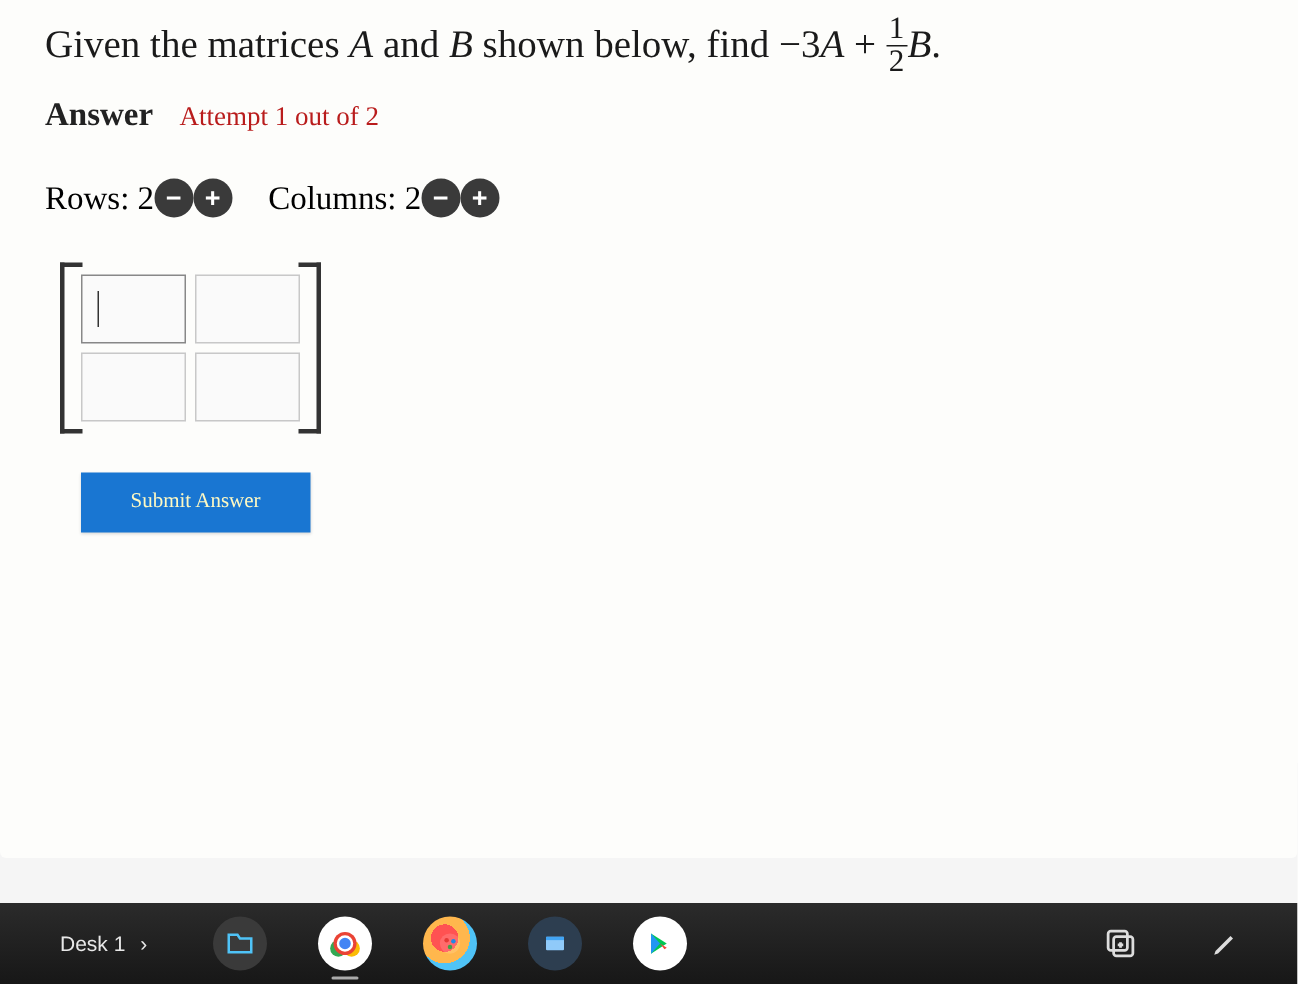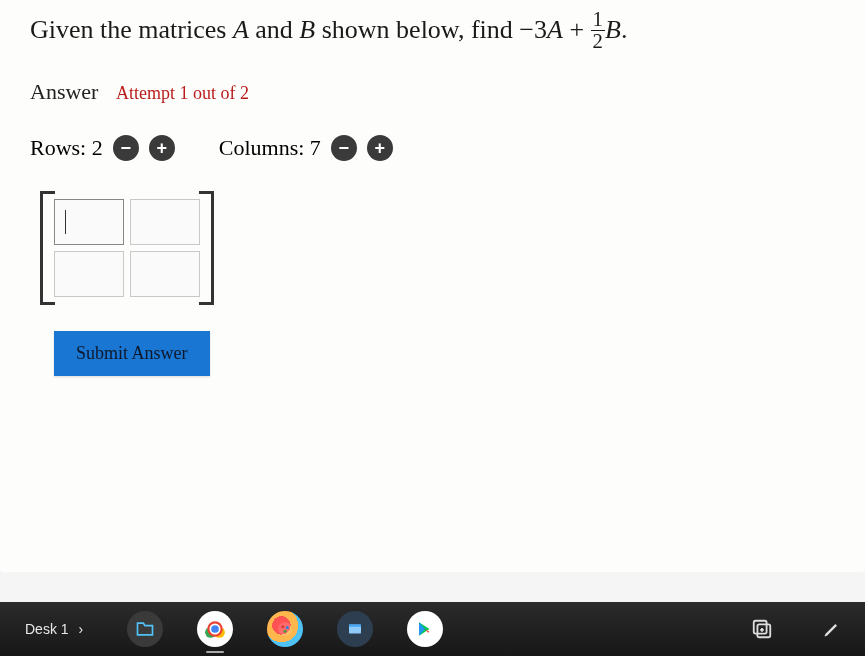--- a/index.html
+++ b/index.html
@@ -16,21 +16,21 @@
       width: 100%;
       height: 572px;
       border-radius: 0 0 4px 4px;
       padding: 10px 30px 20px 30px;
       position: relative;
     }
     .question {
       font-size: 26px;
       color: #1a1a1a;
       line-height: 1.5;
-      margin-bottom: 26px;
+      margin-bottom: 10px;
     }
     .math-i { font-style: italic; }
     .frac {
       display: inline-block;
       vertical-align: middle;
       text-align: center;
       font-size: 0.8em;
       line-height: 1;
       position: relative;
       top: -2px;
@@ -46,27 +46,26 @@
     }
     .matrices .eq { font-style: normal; margin: 0 6px;}
     .matrices .bracket-l, .matrices .bracket-r { font-style: normal; font-size: 32px; vertical-align: -2px;}
     .matrices .num { font-style: normal; margin: 0 8px;}
     .matrices .gap { display:inline-block; width: 22px;}
     .answer-row {
       font-size: 22px;
       margin-bottom: 30px;
       color: #222;
     }
-    .answer-label { font-weight: normal; }
+    .answer-label { font-weight: bold; }
     .attempt { color: #b91c1c; font-size: 18px; margin-left: 12px;}
     .controls-row {
       font-size: 22px;
       display: flex;
       align-items: center;
-      gap: 10px;
       margin-bottom: 30px;
     }
     .controls-row .lbl { font-family: Georgia, serif;}
     .stepper-btn {
       display: inline-flex;
       width: 26px;
       height: 26px;
       border-radius: 50%;
       background: #3a3a3a;
       color: #fff;
@@ -118,38 +117,38 @@
       display: inline-block;
       width: 1px;
       height: 24px;
       background: #333;
       margin-left: 2px;
     }
     .cell.active { border-color: #888; }
     .submit-btn {
       display: inline-block;
       background: #1976d2;
-      color: #0f172a;
+      color: #fef9c3;
       font-family: Georgia, serif;
-      font-size: 18px;
-      padding: 12px 22px;
+      font-size: 14px;
+      padding: 12px 33px;
       margin-top: 26px;
       margin-left: 24px;
       border: none;
       cursor: pointer;
       box-shadow: 0 1px 2px rgba(0,0,0,.15);
     }
     .taskbar {
       position: absolute;
       left: 0; right: 0; bottom: 0;
       height: 54px;
       background: linear-gradient(#2b2b2b, #171717);
       display: flex;
       align-items: center;
-      padding: 0 15px;
+      padding: 0 30px;
       gap: 34px;
       font-family: Arial, sans-serif;
     }
     .desk {
       color: #e8e8e8;
       font-size: 14px;
       display: flex;
       align-items: center;
       gap: 10px;
       padding: 6px 10px;
@@ -207,21 +206,21 @@
   <div class="answer-row">
     <span class="answer-label">Answer</span>
     <span class="attempt">Attempt 1 out of 2</span>
   </div>
 
   <div class="controls-row">
     <span class="lbl">Rows: 2</span>
     <span class="stepper-btn">−</span>
     <span class="stepper-btn">+</span>
     <span class="col-gap"></span>
-    <span class="lbl">Columns: 7</span>
+    <span class="lbl">Columns: 2</span>
     <span class="stepper-btn">−</span>
     <span class="stepper-btn">+</span>
   </div>
 
   <div class="matrix-input">
     <div class="matrix-grid">
       <div class="cell active">
           <span></span>
           <span class="cursor"></span>
         </div>

